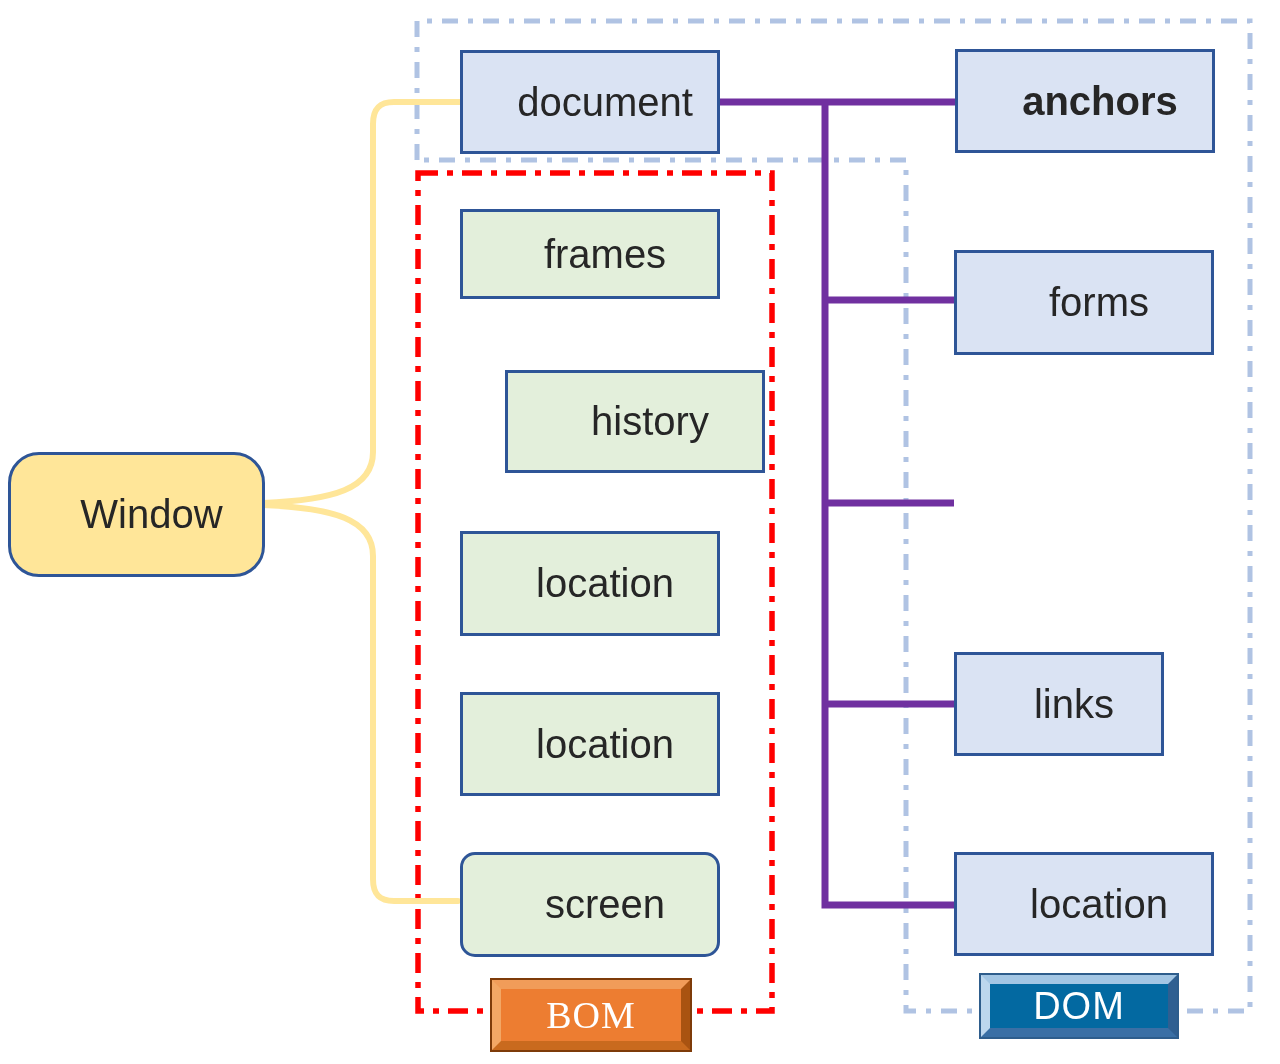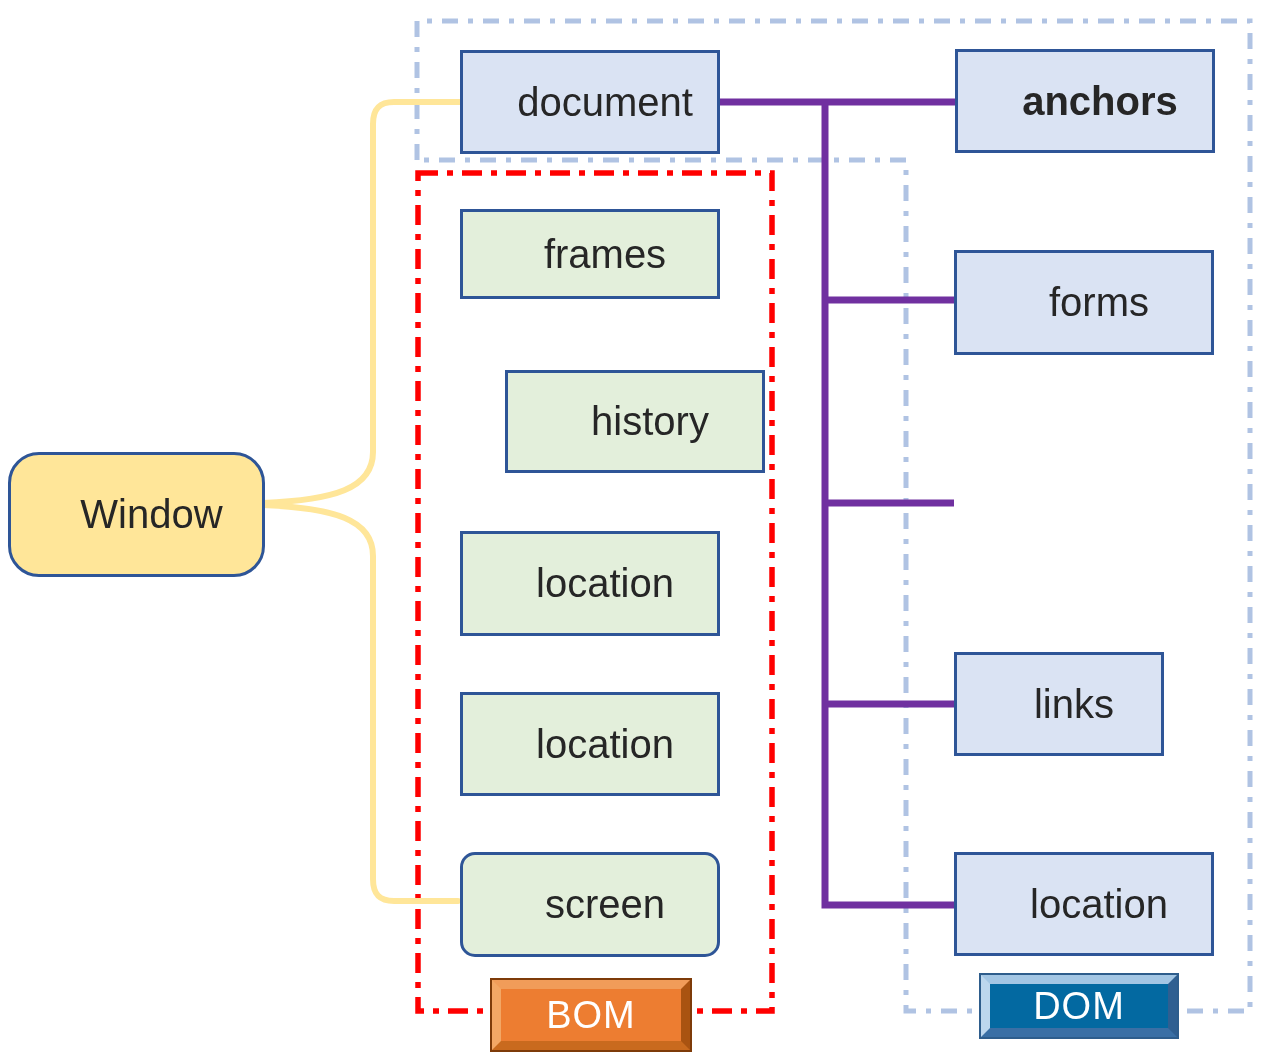--- a/index.html
+++ b/index.html
@@ -47,20 +47,21 @@
     position: absolute; z-index: 3;
     display: flex; align-items: center; justify-content: center;
     color: #ffffff; font-size: 38px; letter-spacing: 1px;
     border-style: solid; border-width: 9px;
   }
   .badge3d.bom {
     left: 492px; top: 980px; width: 198px; height: 70px;
     background: #ED7D31;
     border-color: #F19C59 #A95311 #C96A1E #F3A765; 
     box-shadow: 0 0 0 2px #7E3B09;
+    font-family: Liberation Serif, serif;
   }
   .badge3d.dom {
     left: 981px; top: 975px; width: 196px; height: 62px;
     background: #0369a1;
     border-color: #A3C6E4 #2F5F91 #3A6FA5 #BDD7EE;
     box-shadow: 0 0 0 2px #2E5D8C;
   }
 </style>
 </head>
 <body>

